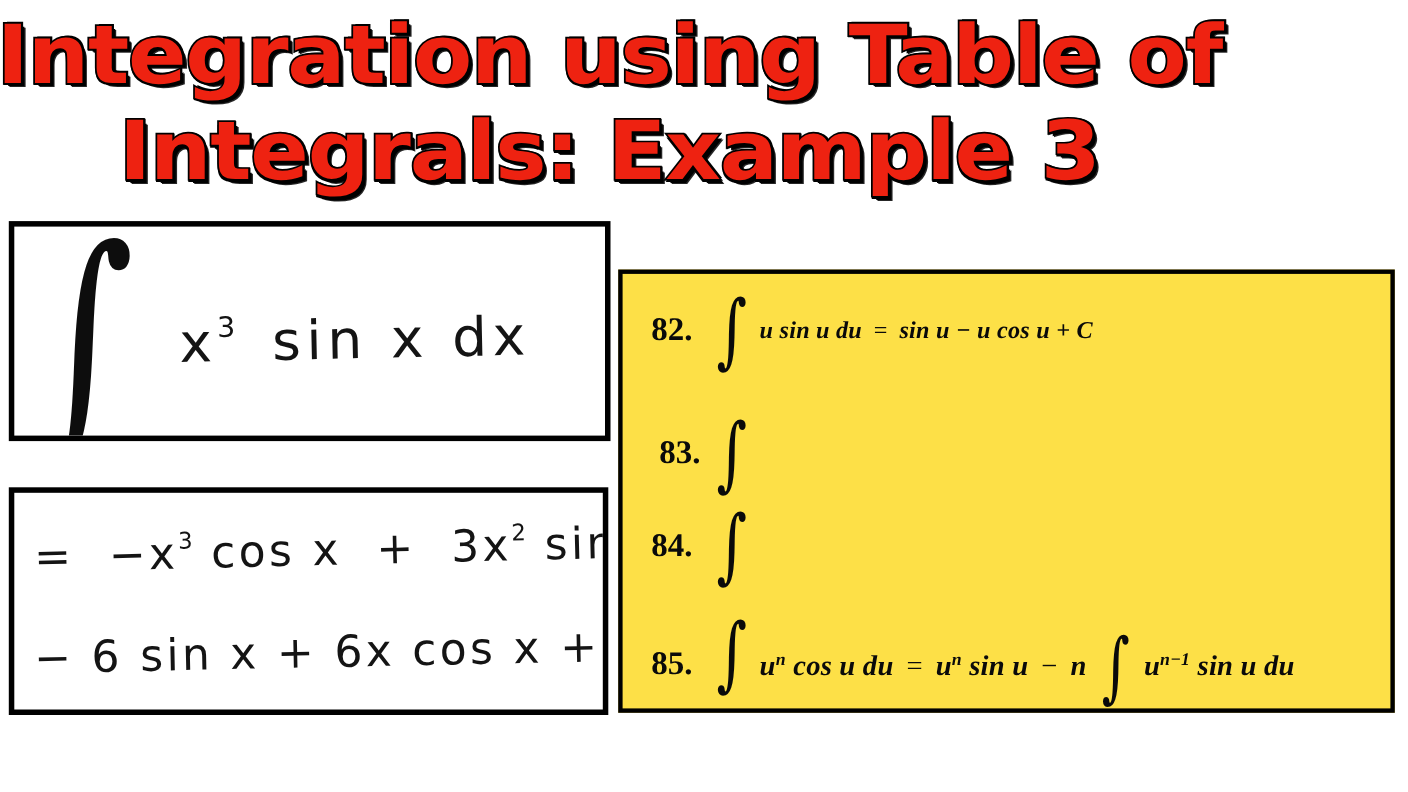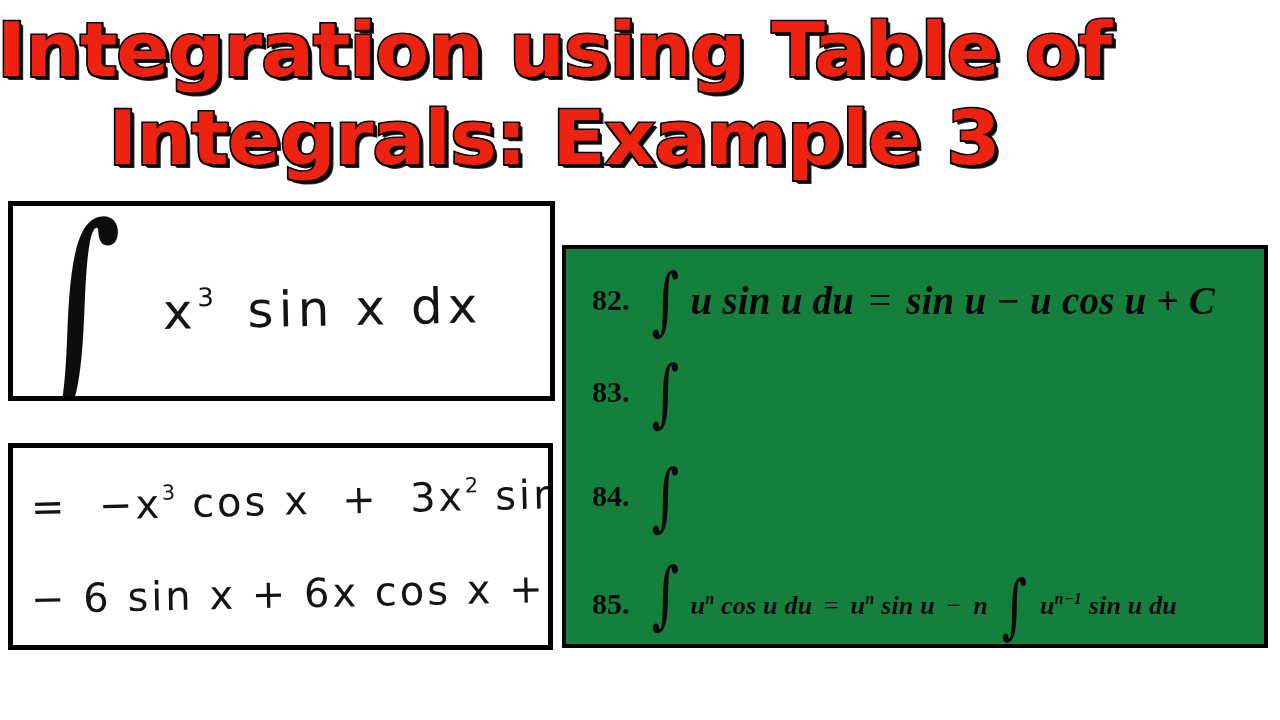--- a/index.html
+++ b/index.html
@@ -66,21 +66,21 @@
     width: 545px;
     height: 207px;
   }
   
   #table-box {
     left: 562px;
     top: 245px;
     width: 706px;
     height: 403px;
     border-width: 4px;
-    background: #15803d;
+    background: #fde047;
   }
 
   
   .hand {
     font-family: "DejaVu Sans", sans-serif;
     color: #141414;
     font-weight: 400;
     white-space: nowrap;
   }
   .hw-line {
@@ -137,41 +137,41 @@
   .formula-row {
     position: absolute;
     left: 26px;
     display: flex;
     align-items: center;
     font-family: "Liberation Serif", serif;
     color: #0a0a0a;
     white-space: nowrap;
   }
   .formula-row:nth-child(1) { top: 24px; }
-  .formula-row:nth-child(2) { top: 116px; }
+  .formula-row:nth-child(2) { top: 136px; text-align: center; }
   .formula-row:nth-child(3) { top: 220px; }
   .formula-row:nth-child(4) { top: 318px; align-items: flex-end; }
 
   .f-num {
     font-size: 30px;
     font-weight: 600;
     width: 52px;
     font-family: "Liberation Serif", serif;
   }
   .f-int {
     font-family: "DejaVu Serif", serif;
     font-size: 74px;
     line-height: 54px;
     font-weight: 400;
     margin: 0 6px 0 2px;
     transform: scaleX(0.72);
     display: inline-block;
   }
   .f-body {
-    font-size: 39px;
+    font-size: 22px;
     font-style: italic;
     font-weight: 600;
     letter-spacing: 0.2px;
   }
   .f-body .op {
     font-style: normal;
     font-weight: 500;
     padding: 0 5px;
   }
   .f-body sup {

